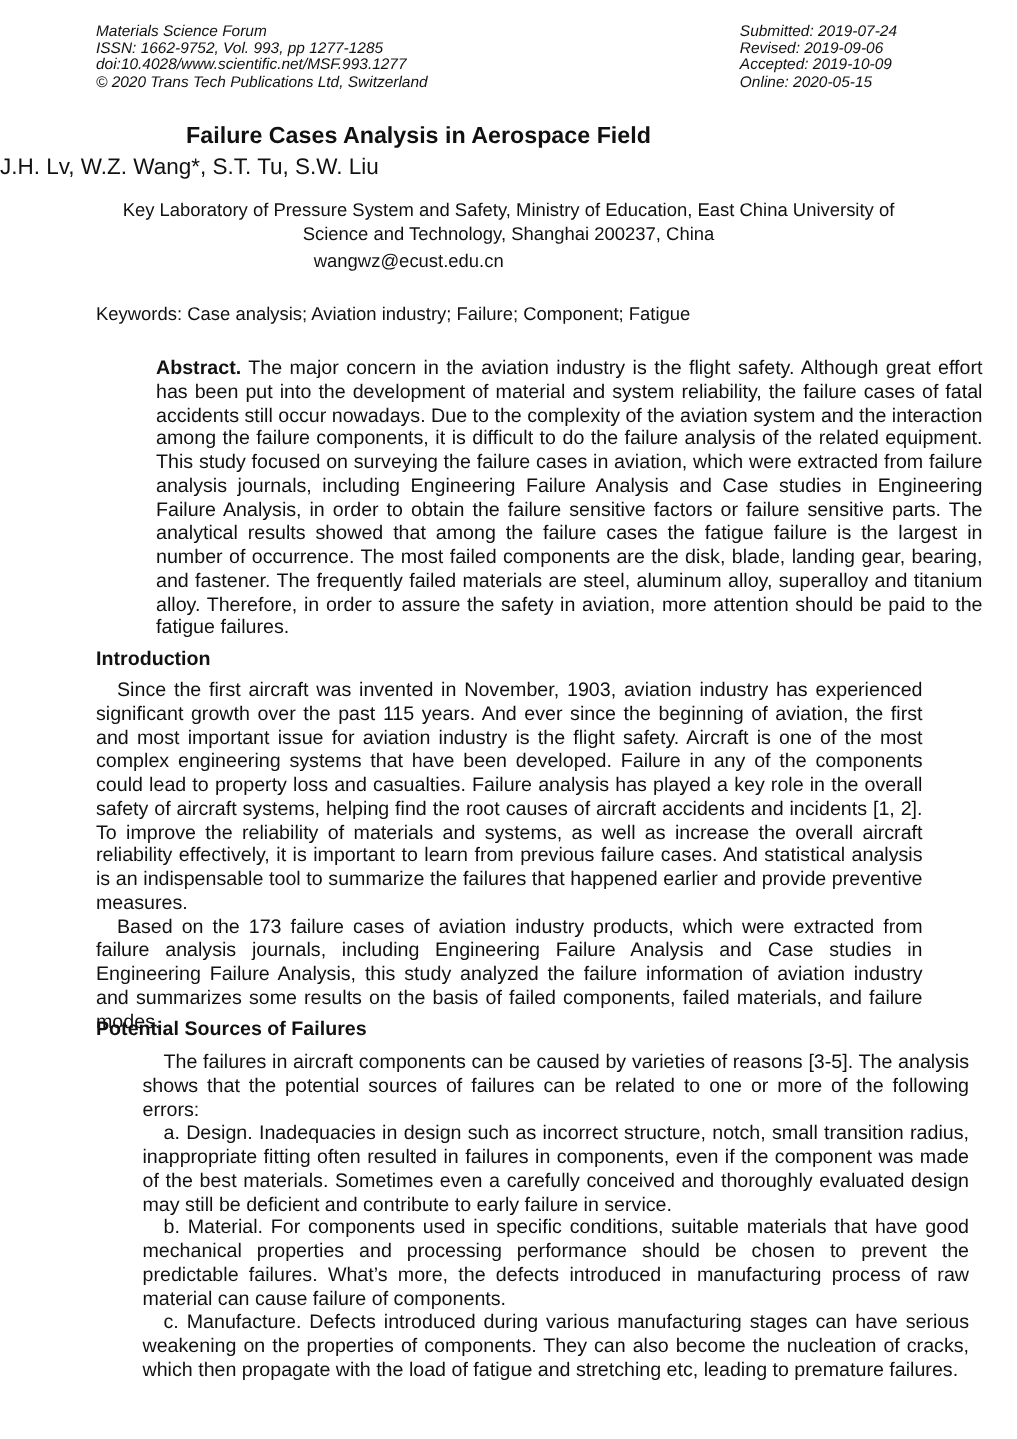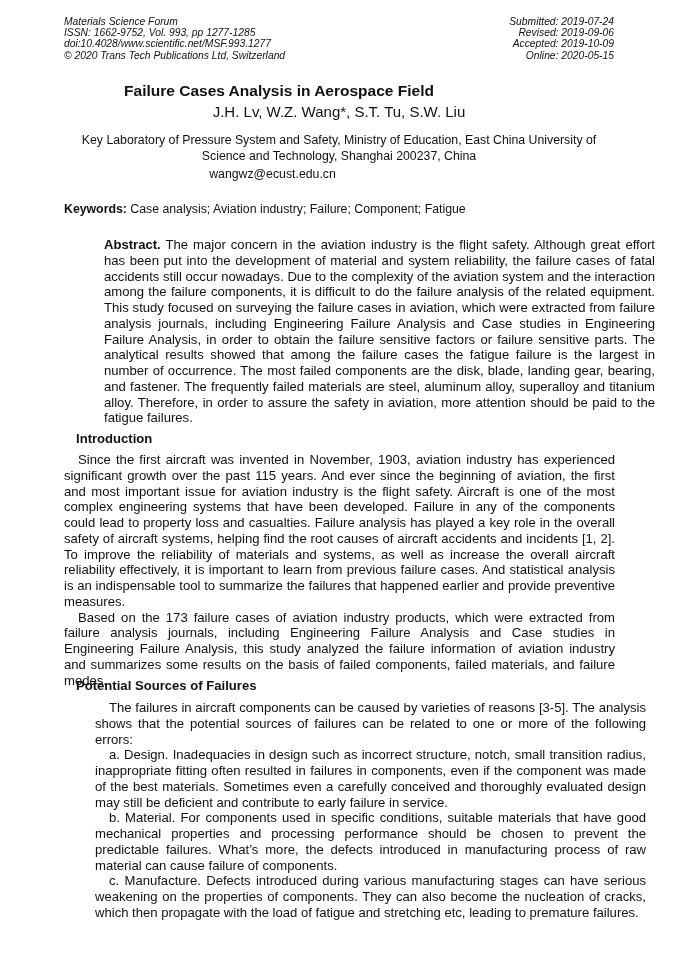--- a/index.html
+++ b/index.html
@@ -1,32 +1,32 @@
 <!DOCTYPE html>
 <html><head>
 <meta charset="utf-8">
 <style>
   html, body { margin:0; padding:0; background:#ffffff; }
   body { width:678px; height:959px; position:relative; overflow:hidden; color:#111; }
   .serif { font-family: Liberation Sans, sans-serif; }
   .sans { font-family: "Liberation Sans", "DejaVu Sans", sans-serif; }
   .hdr { position:absolute; top:16px; font-size:10.3px; line-height:11.2px; font-style:italic; }
   .hdr-left { left:64px; }
-  .hdr-right { right:64px; text-align:right;margin-left:48px; }
+  .hdr-right { right:80px; text-align:left;margin-left:48px; }
   .hdr div { white-space:nowrap; }
   .title { position:absolute; top:82px; left:0; width:558px; text-align:center; font-size:15.5px; font-weight:bold; }
-  .authors { position:absolute; top:103px; left:0; width:678px; text-align:center; font-size:15px; }
+  .authors { position:absolute; top:103px; left:0; width:678px; font-size:15px; }
   .affil { position:absolute; top:132px; left:64px; width:550px; text-align:center; font-size:12.3px; line-height:16px; }
   .email { position:absolute; top:167px; left:0; width:545px; text-align:center; font-size:12.3px; }
   .keywords { position:absolute; top:202px; left:64px; font-size:12.3px; }
-  .keywords b { font-weight:bold;text-align:right; }
+  .keywords b { font-weight:normal;text-align:right; }
   .body { position:absolute; left:64px; width:551px; font-size:13.1px; line-height:15.75px; text-align:justify; }
   .body p { margin:0; text-indent:14px; }
   .body p.noind { text-indent:0; }
-  .heading { position:absolute; left:76px; font-size:13.1px; font-weight:bold; }
+  .heading { position:absolute; left:64px; font-size:13.1px; font-weight:bold; }
   .abstract { top:237px;margin-left:40px; }
   .intro-h { top:431px; }
   .intro { top:452px; }
   .pots-h { top:678px; }
   .pots { top:700px;margin-left:31px; }
 </style>
 </head>
 <body>
 
 <div class="hdr hdr-left serif">

